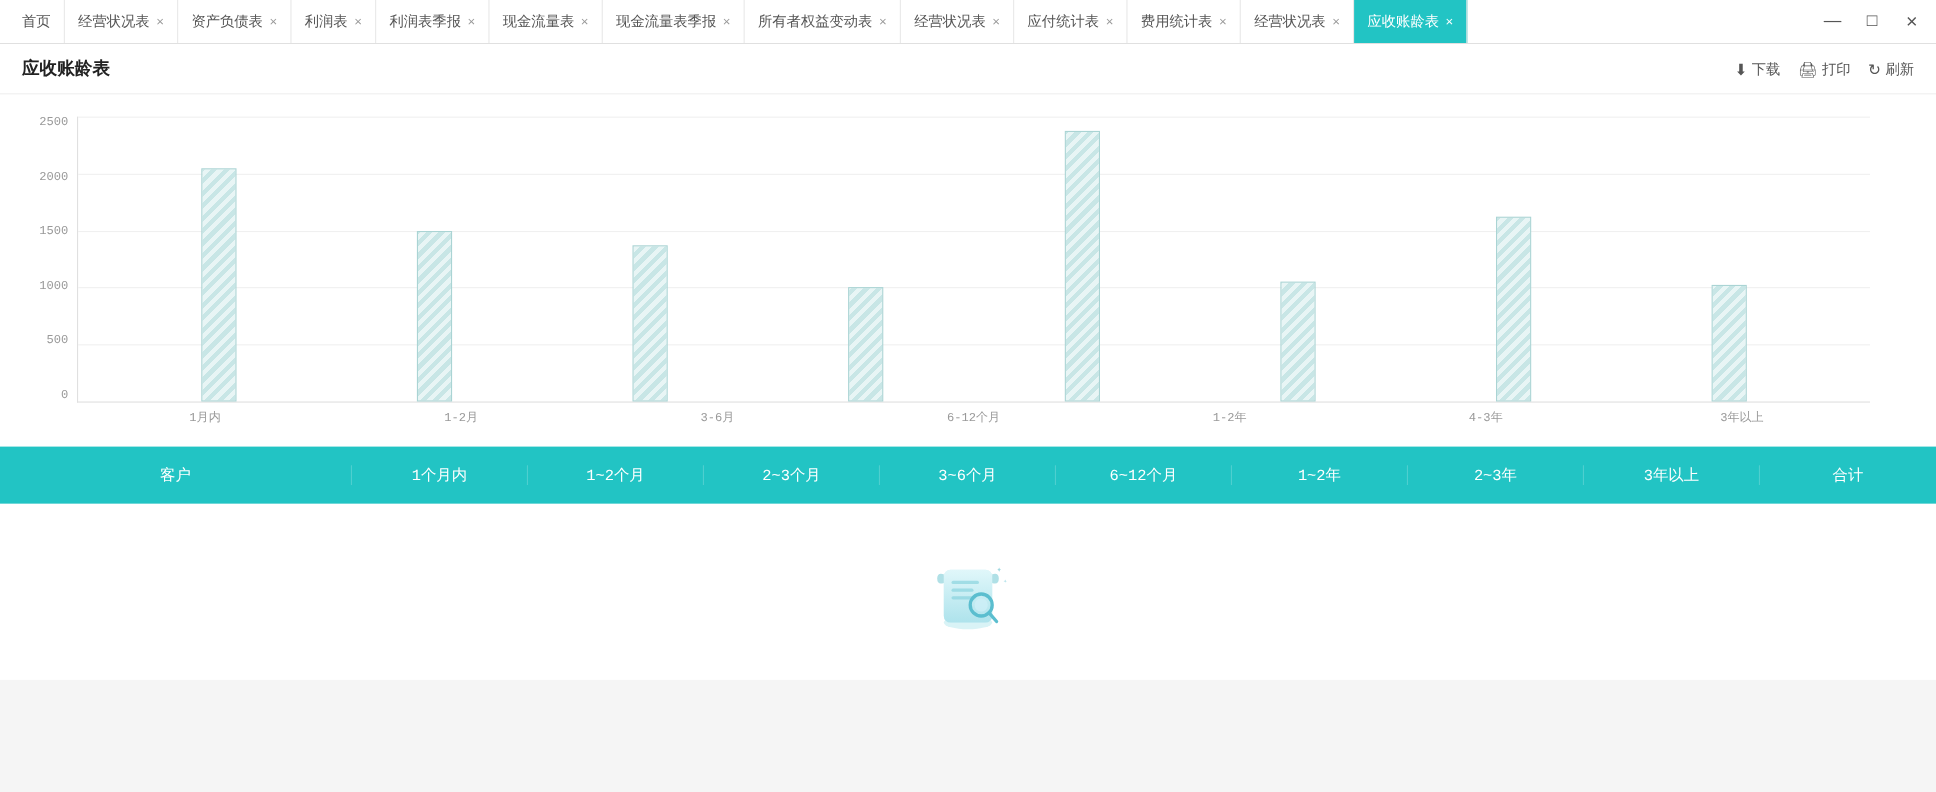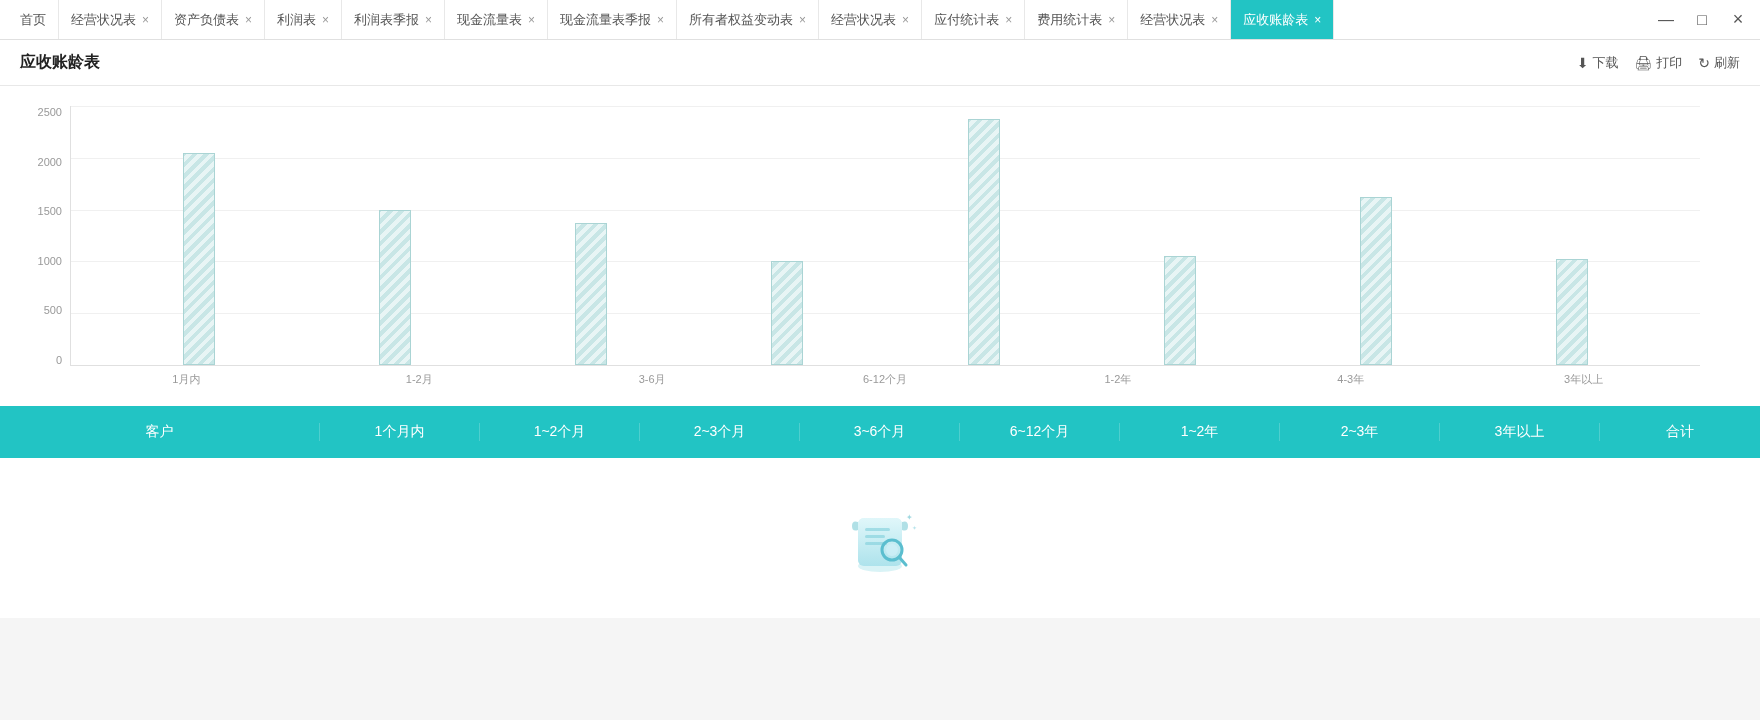--- a/index.html
+++ b/index.html
@@ -82,20 +82,21 @@
       gap: 4px;
       cursor: pointer;
       color: #555;
       font-size: 13px;
     }
 
     
     .main-content {
       background: #fff;
       margin: 0;
+      font-family: Liberation Mono, monospace;
     }
 
     
     .chart-area {
       padding: 20px 40px 10px 20px;
       background: #fff;
     }
 
     
     .table-header {

